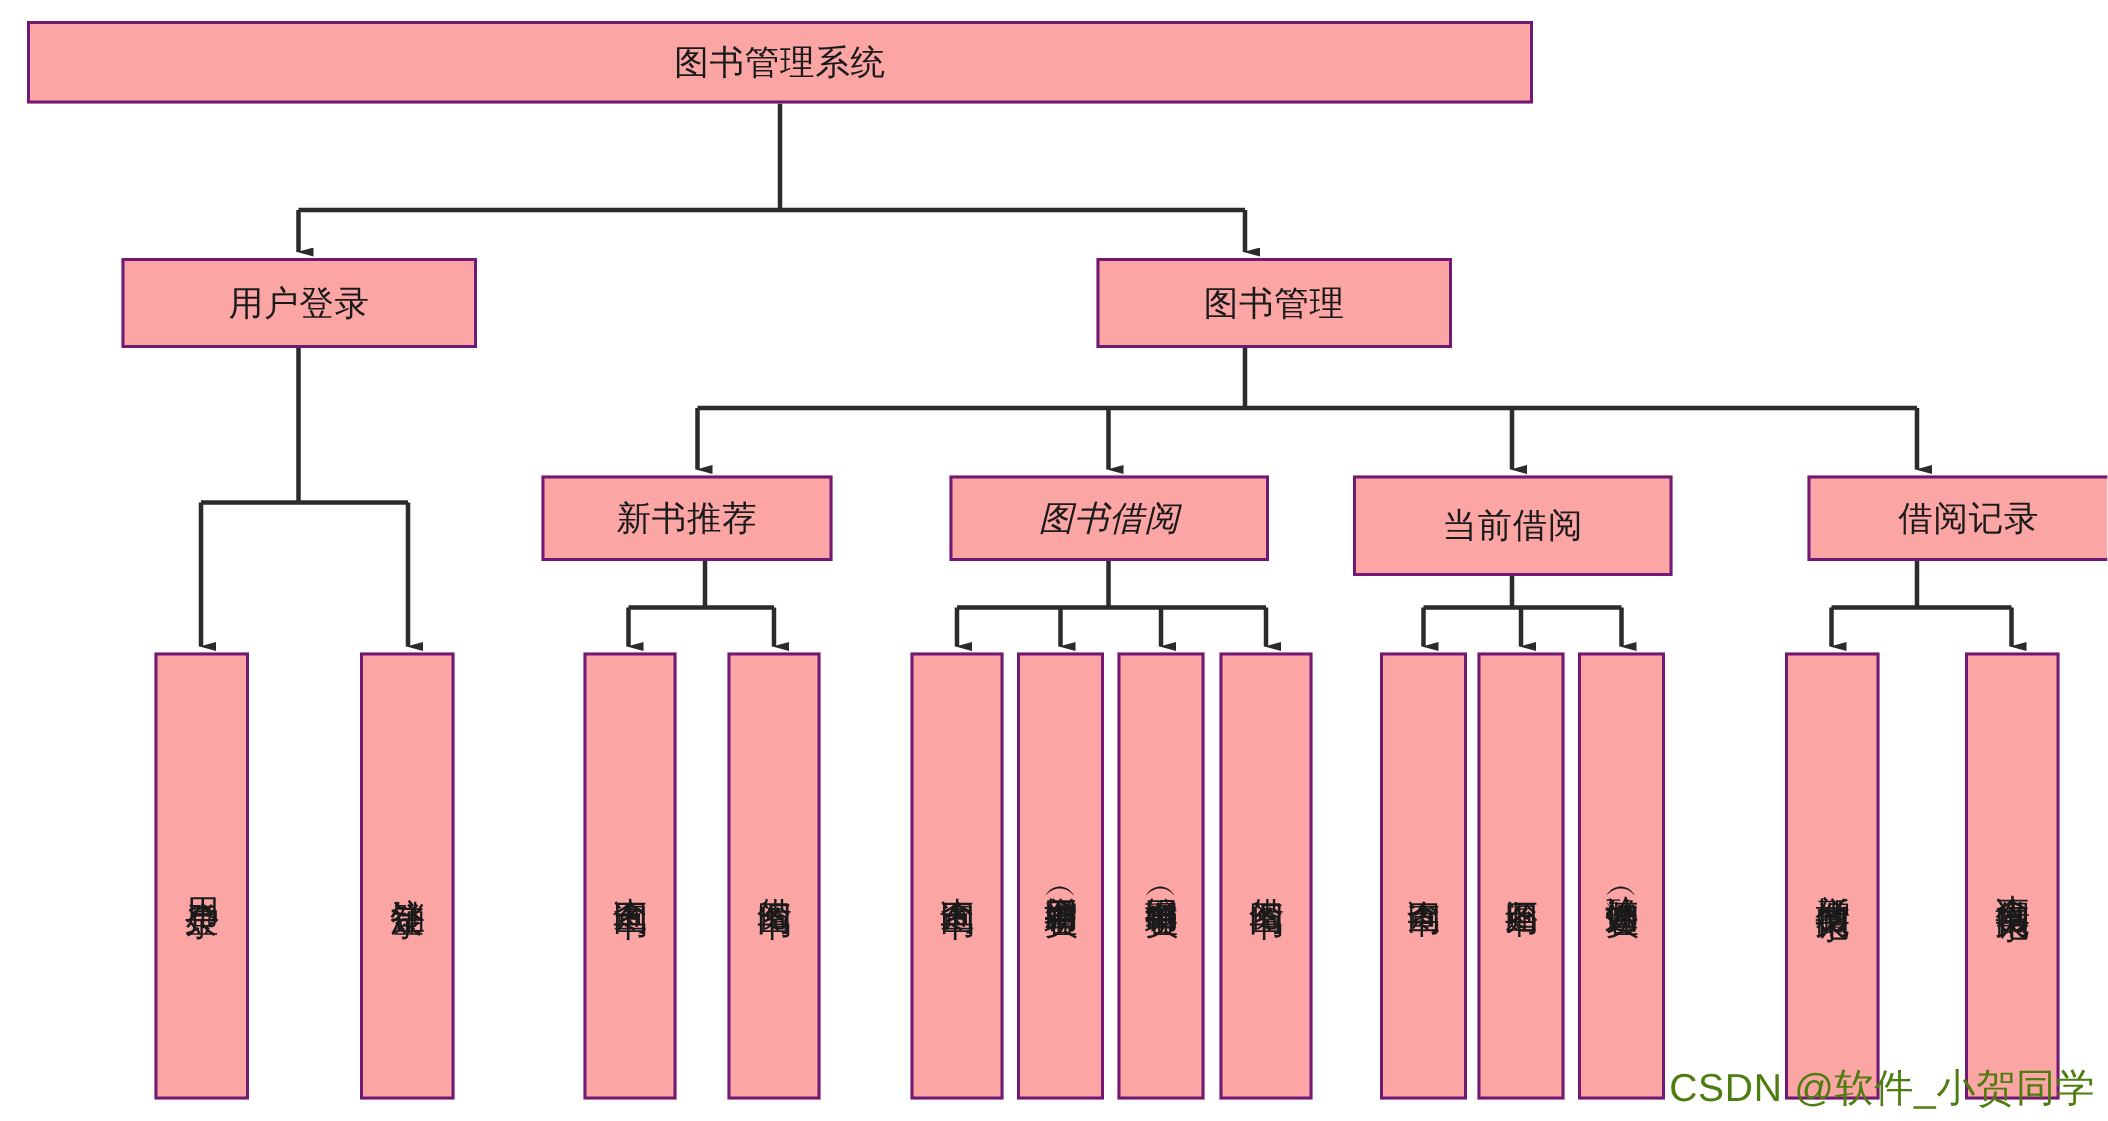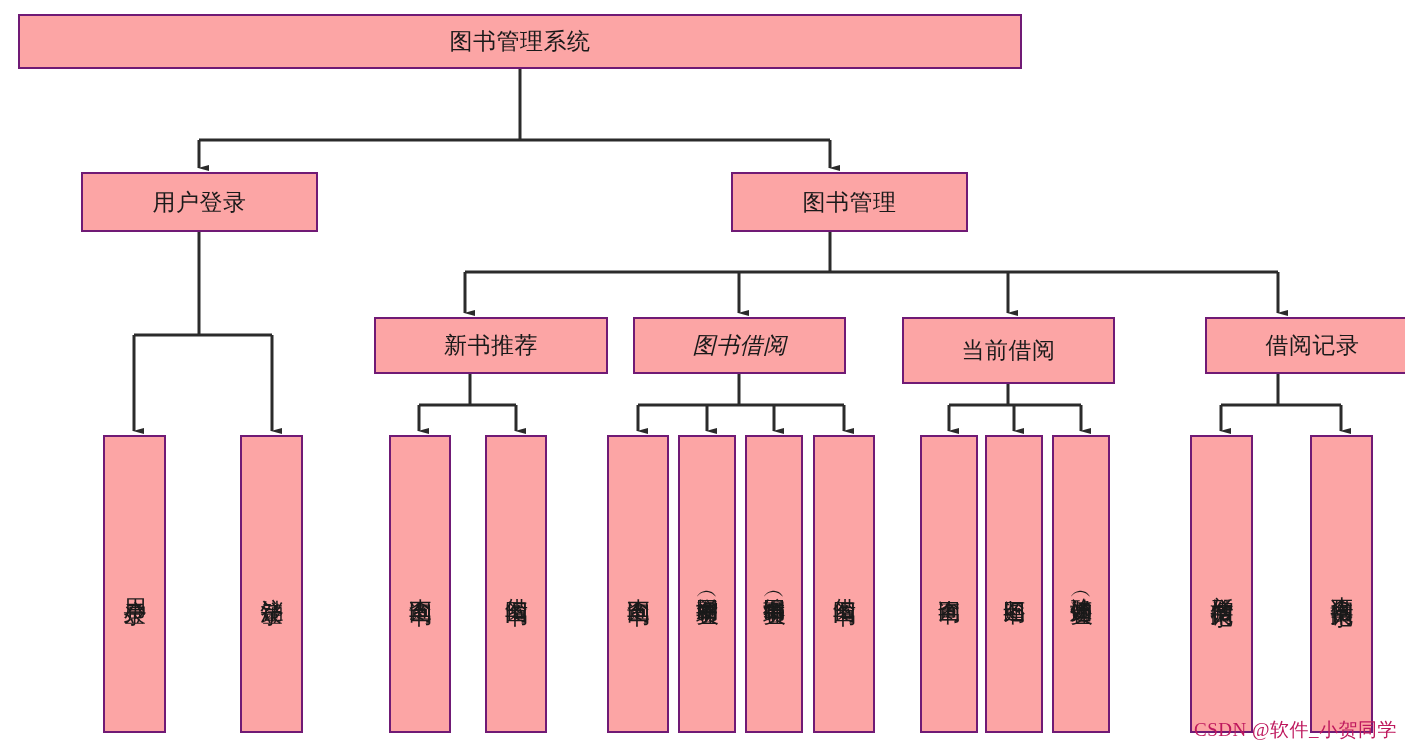--- a/index.html
+++ b/index.html
@@ -58,25 +58,25 @@
     white-space: nowrap;
   }
   .node.vertical.narrow .label {
     font-size: 22px;
     letter-spacing: 1px;
   }
   .watermark {
     position: absolute;
     right: 8px;
     bottom: 4px;
-    font-size: 19px;
-    color: #be185d;
+    font-size: 26px;
+    color: #4d7c0f;
     letter-spacing: 0.5px;
     white-space: nowrap;
-    font-family: Liberation Serif, serif;
+    font-family: Liberation Sans, sans-serif;
   }
 </style>
 </head>
 <body>
 
 <div id="canvas">
 
   <svg class="connectors" viewBox="0 0 1405 747" xmlns="http://www.w3.org/2000/svg">
     <defs>
       <marker id="arrow" markerWidth="10" markerHeight="12" refX="3" refY="10" orient="auto" markerUnits="userSpaceOnUse">
@@ -131,21 +131,21 @@
     <span class="label">图书管理系统</span>
   </div>
 
   <div class="node horizontal" style="left:81px; top:172px; width:237px; height:60px;">
     <span class="label">用户登录</span>
   </div>
   <div class="node horizontal" style="left:711px; top:172px; width:237px; height:60px;margin-left:20px;">
     <span class="label">图书管理</span>
   </div>
 
-  <div class="node horizontal" style="left:374px; top:317px; width:234px; height:57px;">
+  <div class="node horizontal" style="left:361px; top:317px; width:194px; height:57px;">
     <span class="label">新书推荐</span>
   </div>
   <div class="node horizontal" style="left:633px; top:317px; width:213px; height:57px;font-style:italic;">
     <span class="label">图书借阅</span>
   </div>
   <div class="node horizontal" style="left:902px; top:317px; width:213px; height:67px;">
     <span class="label">当前借阅</span>
   </div>
   <div class="node horizontal" style="left:1171px; top:317px; width:215px; height:57px;margin-left:34px;">
     <span class="label">借阅记录</span>

